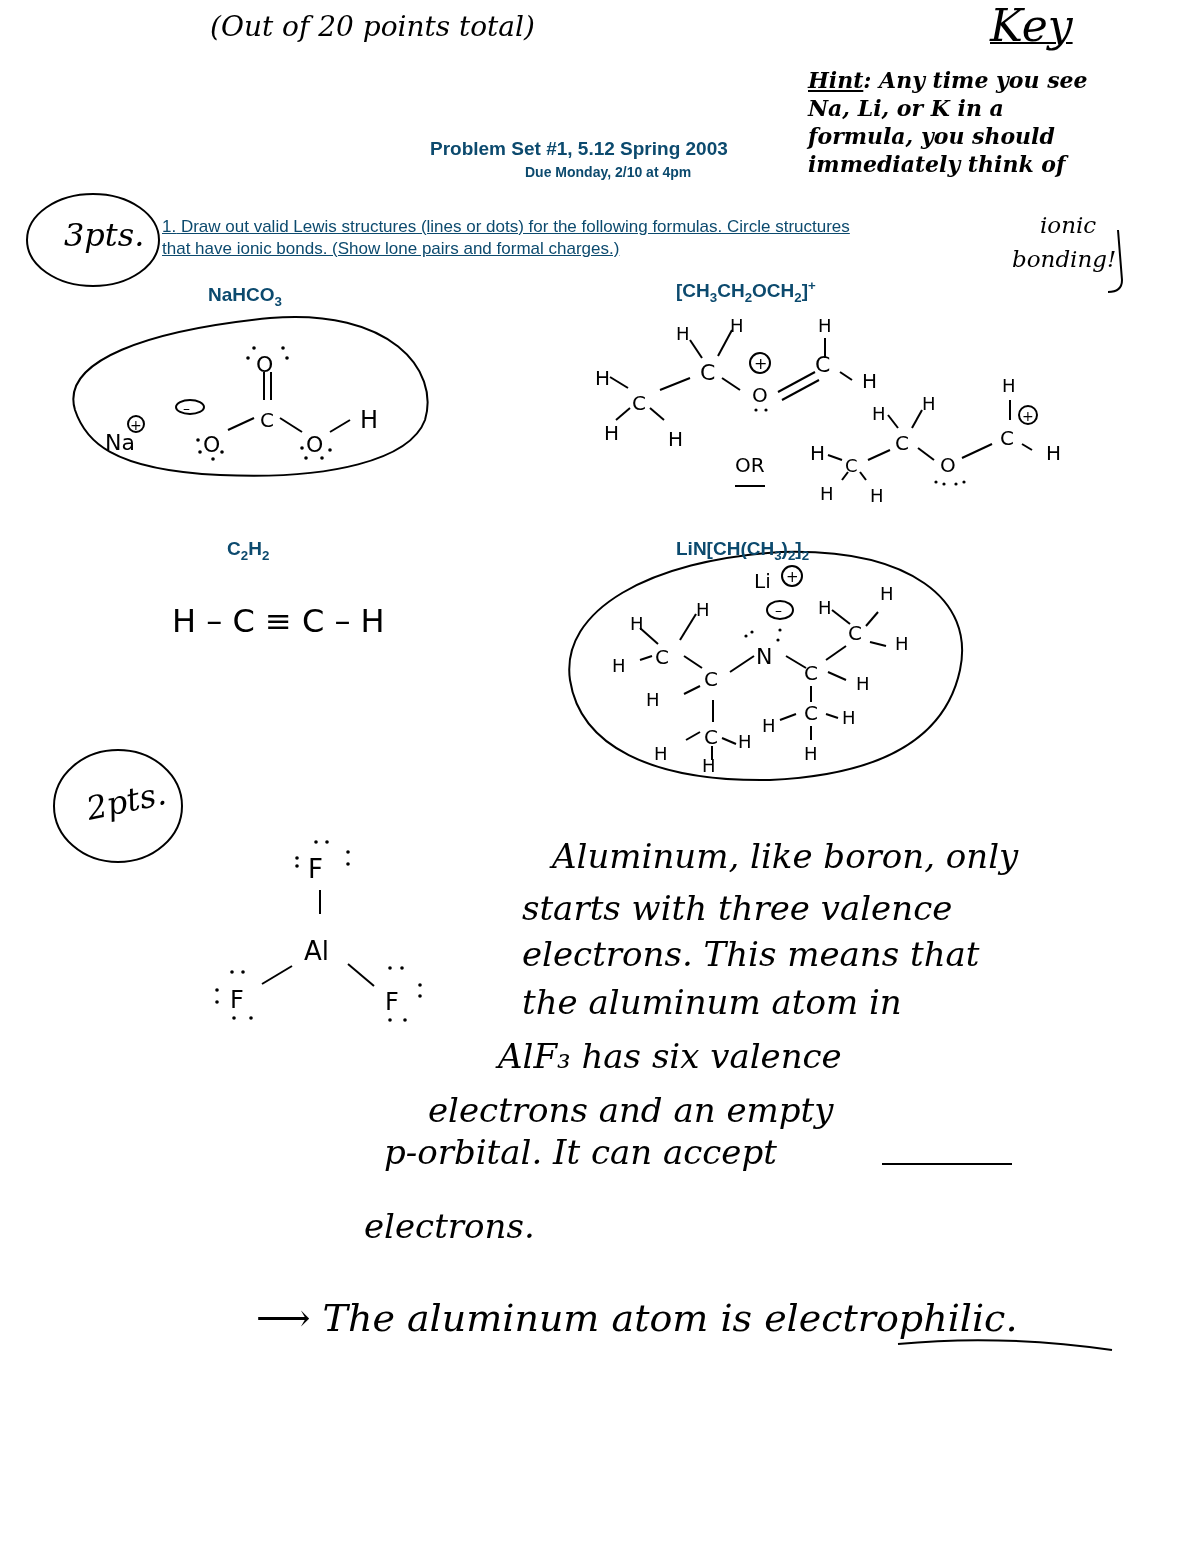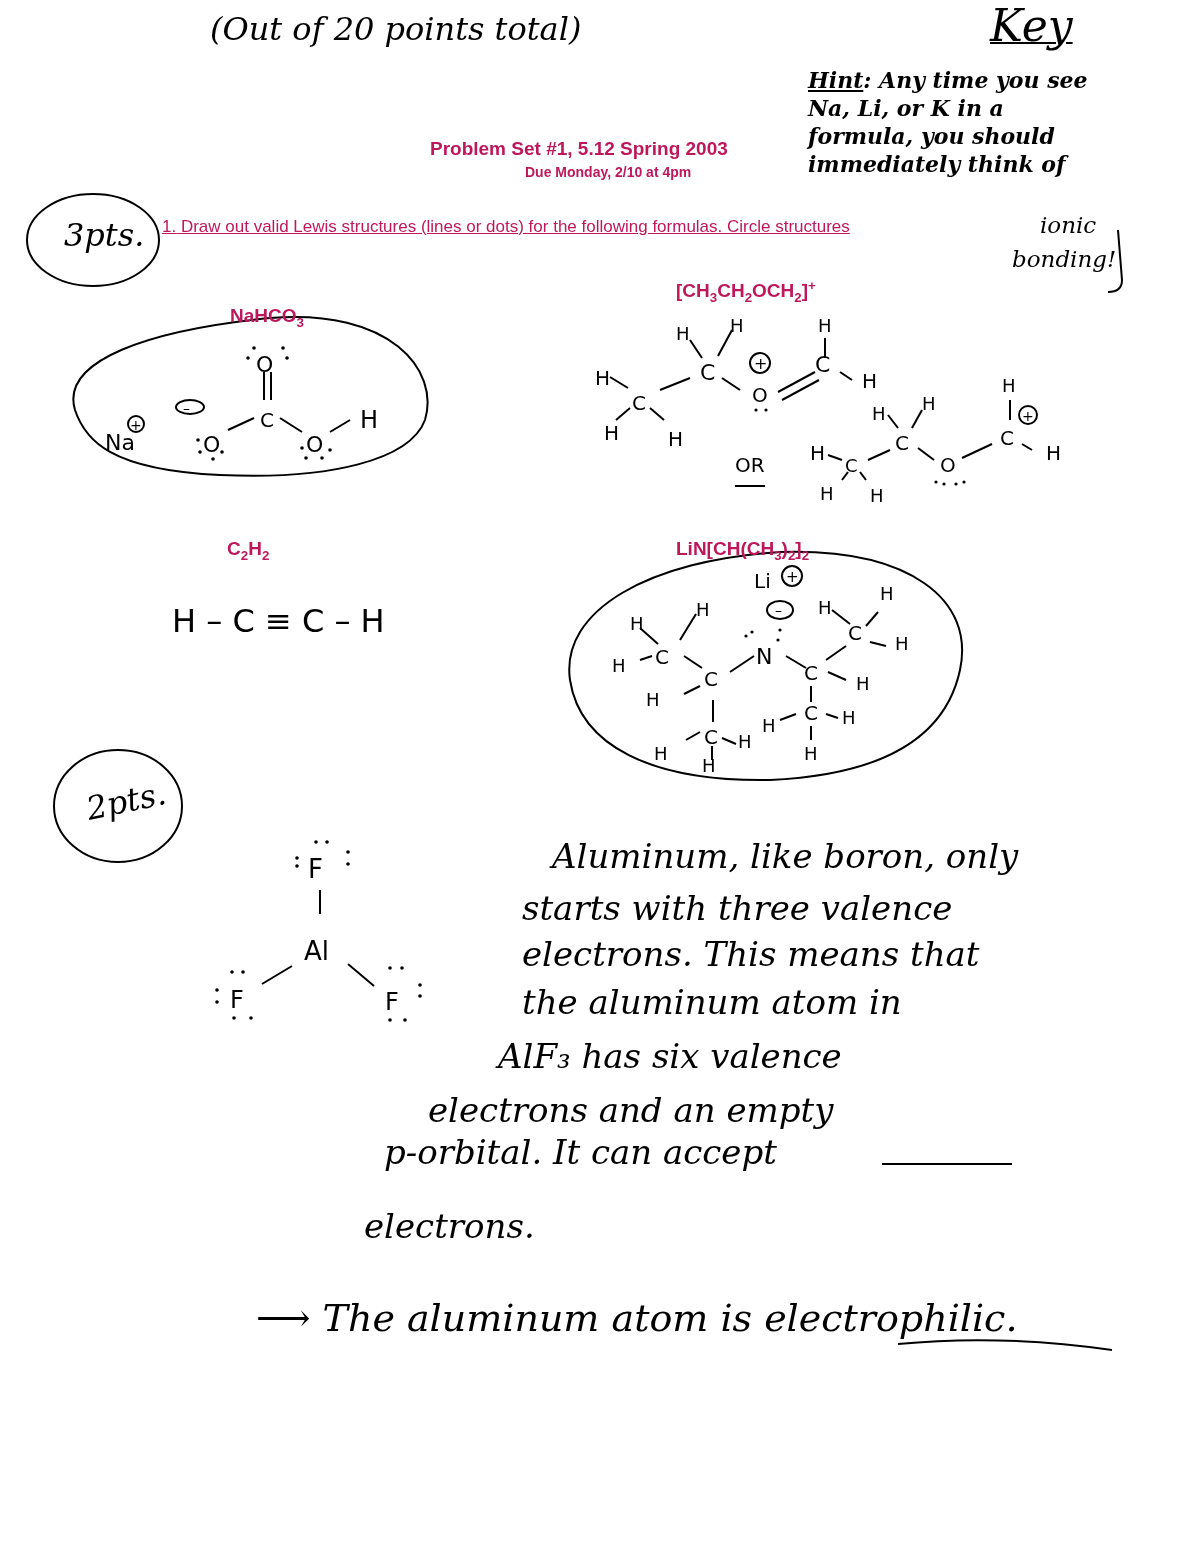--- a/index.html
+++ b/index.html
@@ -1,33 +1,33 @@
 <!DOCTYPE html>
 <html><head>
 <meta charset="utf-8">
 <style>
   html, body { margin:0; padding:0; background:#ffffff; }
   body { width:1200px; height:1553px; position:relative; overflow:hidden; color:#000; }
   .abs { position:absolute; }
   .hand { font-family:"DejaVu Serif", serif; font-style:italic; color:#000; white-space:nowrap; }
-  .print { font-family:"Liberation Sans", sans-serif; color:#be185d; white-space:nowrap; }
+  .print { font-family:"Liberation Sans", sans-serif; color:#0c4a6e; white-space:nowrap; }
   .bold { font-weight:bold; }
   .title { font-size:19px; }
   .subtitle { font-size:14px;padding-left:32px; }
   .qtext { font-size:17px; line-height:22px; }
   .formula { font-size:19px; font-weight:bold; }
   sub, sup { font-size:70%; line-height:0; }
   .ul { text-decoration:underline; }
   svg { position:absolute; overflow:visible; }
   svg text { font-family:"DejaVu Sans", sans-serif; }
 </style>
 </head>
 <body>
 
-<div class="abs hand" style="left:210px; top:10px; font-size:32px;">(Out of 20 points total)</div>
+<div class="abs hand" style="left:210px; top:10px; font-size:28px;">(Out of 20 points total)</div>
 <div class="abs hand ul" style="left:960px; top:0px; font-size:44px; text-decoration-thickness:2px;margin-left:30px;">Key</div>
 
 <div class="abs hand" style="left:808px; top:66px; font-size:22px; line-height:28px;font-weight:bold;">
   <div><span class="ul">Hint</span><span>: Any time you see</span></div>
   <div>Na, Li, or K in a</div>
   <div>formula, you should</div>
   <div>immediately think of</div>
 </div>
 <div class="abs hand" style="left:1040px; top:212px; font-size:23px;">ionic</div>
 <div class="abs hand" style="left:1012px; top:246px; font-size:23px;">bonding!</div>
@@ -231,23 +231,24 @@
   <text x="385" y="1010" font-size="24">F</text>
 
   <line x1="882" y1="1164" x2="1012" y2="1164" stroke="#000" stroke-width="2"></line>
 
   <path d="M898 1344 Q 1000 1334, 1112 1350" fill="none" stroke="#000" stroke-width="2"></path>
 </svg>
 
 <div class="abs hand" style="left:64px; top:216px; font-size:32px;">3pts.</div>
 <div class="abs print qtext" style="left:162px; top:216px;text-decoration:underline;">
   <div><span>1.</span> <span>Draw out valid Lewis structures (lines or dots) for the following formulas.  Circle structures</span></div>
+  <div>that have ionic bonds.  (Show lone pairs and formal charges.)</div>
 </div>
 
-<div class="abs print formula" style="left:230px; top:284px;margin-top:21px;"><span>NaHCO</span><sub>3</sub></div>
+<div class="abs print formula" style="left:208px; top:284px;"><span>NaHCO</span><sub>3</sub></div>
 <div class="abs print formula" style="left:676px; top:280px;"><span>[CH</span><sub>3</sub><span>CH</span><sub>2</sub><span>OCH</span><sub>2</sub><span>]</span><sup>+</sup></div>
 <div class="abs print formula" style="left:227px; top:538px;"><span>C</span><sub>2</sub><span>H</span><sub>2</sub></div>
 <div class="abs print formula" style="left:676px; top:538px;"><span>LiN[CH(CH</span><sub>3</sub><span>)</span><sub>2</sub><span>]</span><sub>2</sub></div>
 
 <div class="abs hand" style="left:172px; top:602px; font-size:32px; font-style:normal; font-family:'DejaVu Sans', sans-serif;">H – C ≡ C – H</div>
 
 <div class="abs hand" style="left:86px; top:782px; font-size:32px; transform:rotate(-12deg);">2pts.</div>
 <div class="abs print qtext" style="left:202px; top:772px;">
 </div>
 

